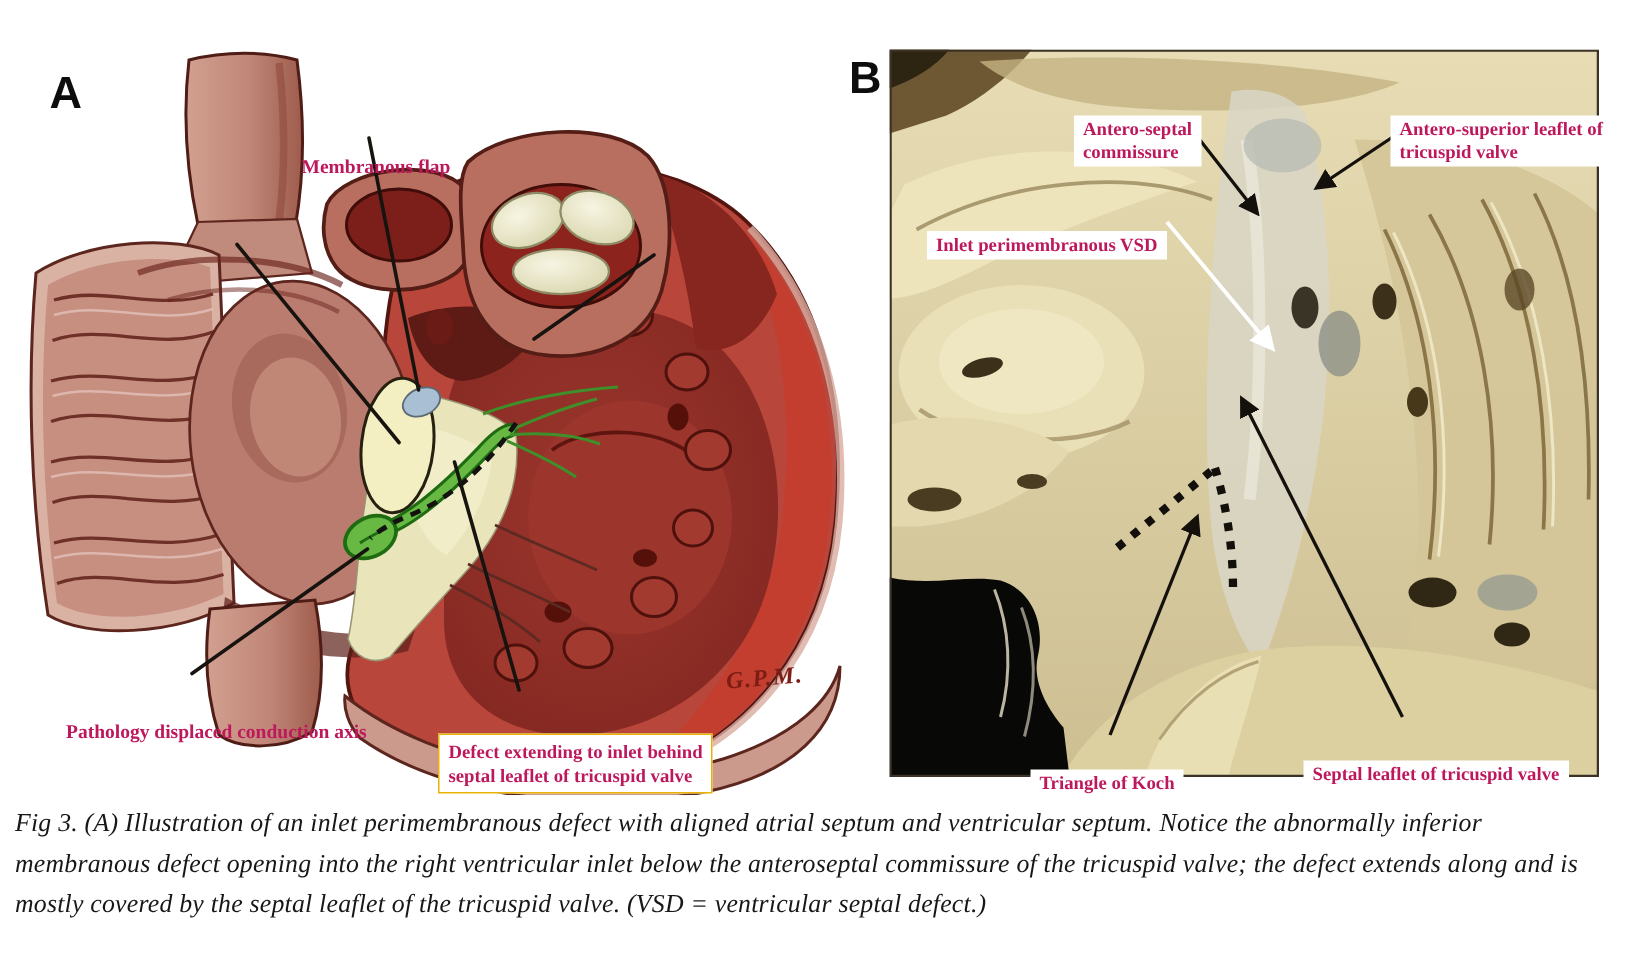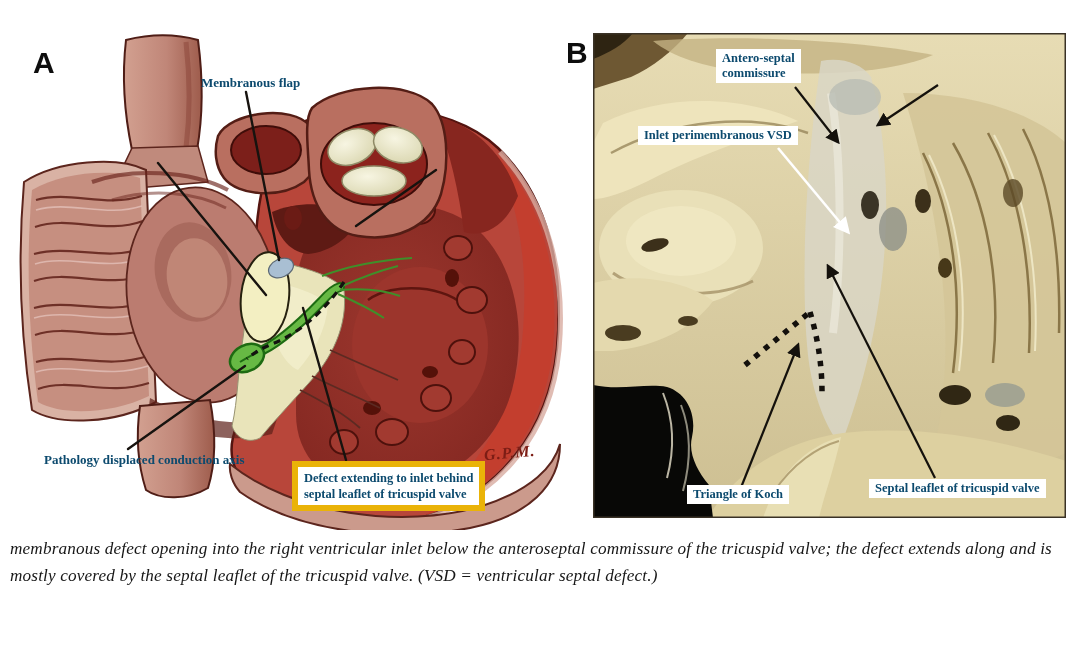--- a/index.html
+++ b/index.html
@@ -1,22 +1,22 @@
 <!DOCTYPE html>
 <html><head>
 <meta charset="utf-8">
 <style>
   html,body{margin:0;padding:0;background:#fff;}
   #fig{position:relative;width:1084px;height:651px;background:#fff;overflow:hidden;
        font-family:"Liberation Serif",serif;}
   .panel-letter{position:absolute;font:bold 30px "Liberation Sans",sans-serif;color:#0d0d0d;z-index:30;}
-  .lbl{position:absolute;font:bold 12.5px/15px "Liberation Serif",serif;color:#0c4a6e;
-       background:#fff;padding:1px 4px;white-space:nowrap;z-index:25;}
+  .lbl{position:absolute;font:bold 12.5px/15px "Liberation Serif",serif;color:#be185d;
+       background:#fff;padding:1px 4px;white-space:nowrap;z-index:25;margin-top:28px;}
   .lbl.noBg{background:transparent;}
-  .lbl.boxed{border:6px solid #eab308;}
+  .lbl.boxed{border:1px solid #eab308;}
   .lbl .ln{display:block;}
   .sig{position:absolute;font:bold italic 16px "Liberation Serif",serif;color:#7d1d15;
        transform:rotate(-5deg);z-index:26;letter-spacing:1px;}
   svg{position:absolute;display:block;}
   #caption{position:absolute;left:10px;top:536px;width:1070px;z-index:10;}
   .cap-line{white-space:nowrap;font:italic 17.2px/26.8px "Liberation Serif",serif;
             color:#171717;letter-spacing:.15px;}
 </style>
 </head>
 <body>
@@ -250,25 +250,30 @@
     <span class="ln">septal leaflet of tricuspid valve</span>
   </div>
 
   <div class="sig" style="left:484px;top:444px">G.P.M.</div>
 
   <div class="lbl" style="left:716px;top:49px;padding:2px 6px">
     <span class="ln">Antero-septal</span>
     <span class="ln">commissure</span>
   </div>
 
-
-  <div class="lbl" style="left:638px;top:126px;padding:2px 6px">Inlet perimembranous VSD</div>
+  <div class="lbl" style="left:927px;top:49px;padding:2px 6px">
+    <span class="ln">Antero-superior leaflet of</span>
+    <span class="ln">tricuspid valve</span>
+  </div>
+
+  <div class="lbl" style="left:618px;top:126px;padding:2px 6px">Inlet perimembranous VSD</div>
 
   <div class="lbl" style="left:687px;top:485px;padding:2px 6px">Triangle of Koch</div>
 
   <div class="lbl" style="left:869px;top:479px;padding:2px 6px">Septal leaflet of tricuspid valve</div>
 
   <div id="caption">
+    <div class="cap-line">Fig 3.  (A) Illustration of an inlet perimembranous defect with aligned atrial septum and ventricular septum. Notice the abnormally inferior</div>
     <div class="cap-line">membranous defect opening into the right ventricular inlet below the anteroseptal commissure of the tricuspid valve; the defect extends along and is</div>
     <div class="cap-line">mostly covered by the septal leaflet of the tricuspid valve. (VSD = ventricular septal defect.)</div>
   </div>
 
 </div>
 
 </body></html>

